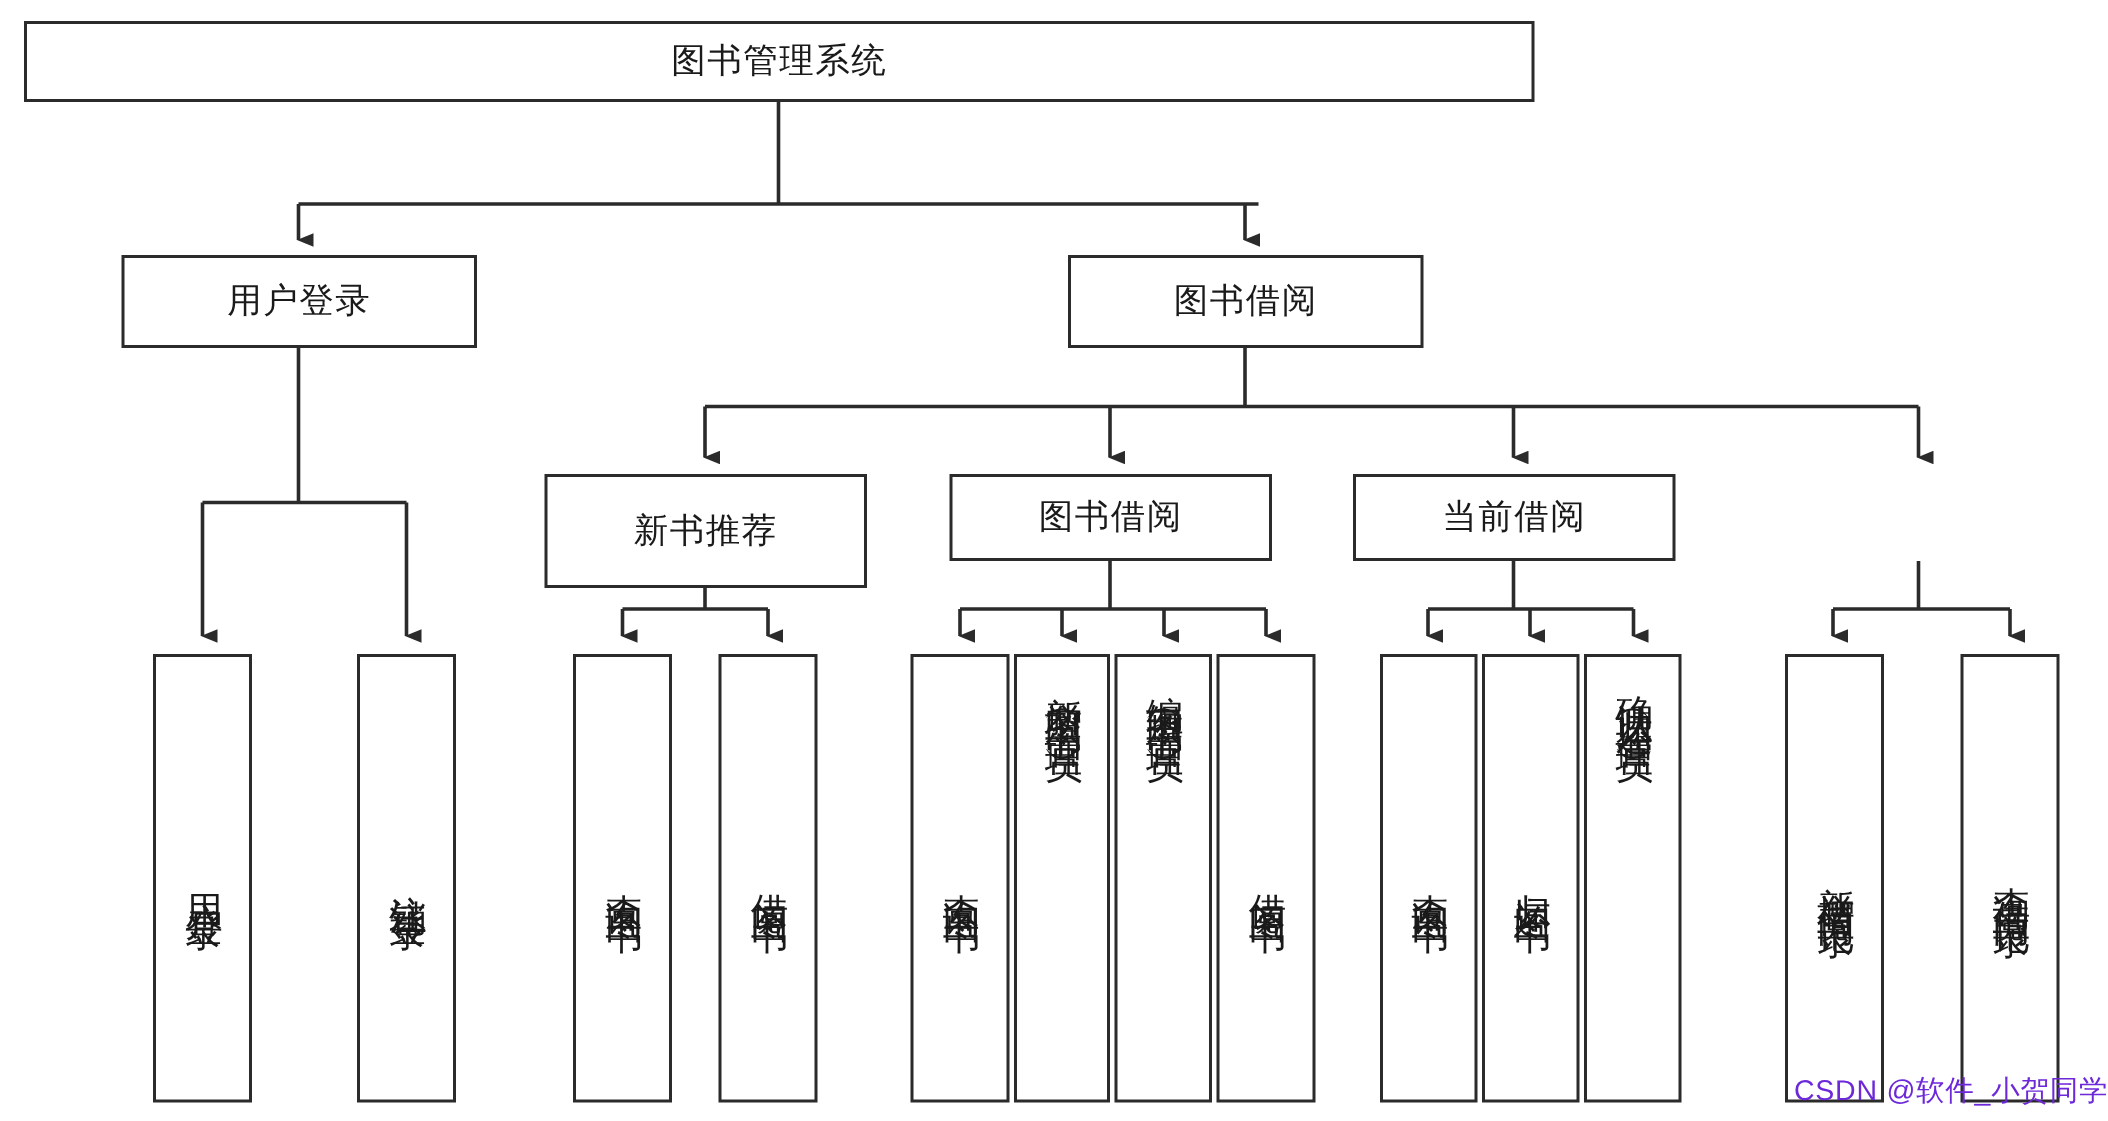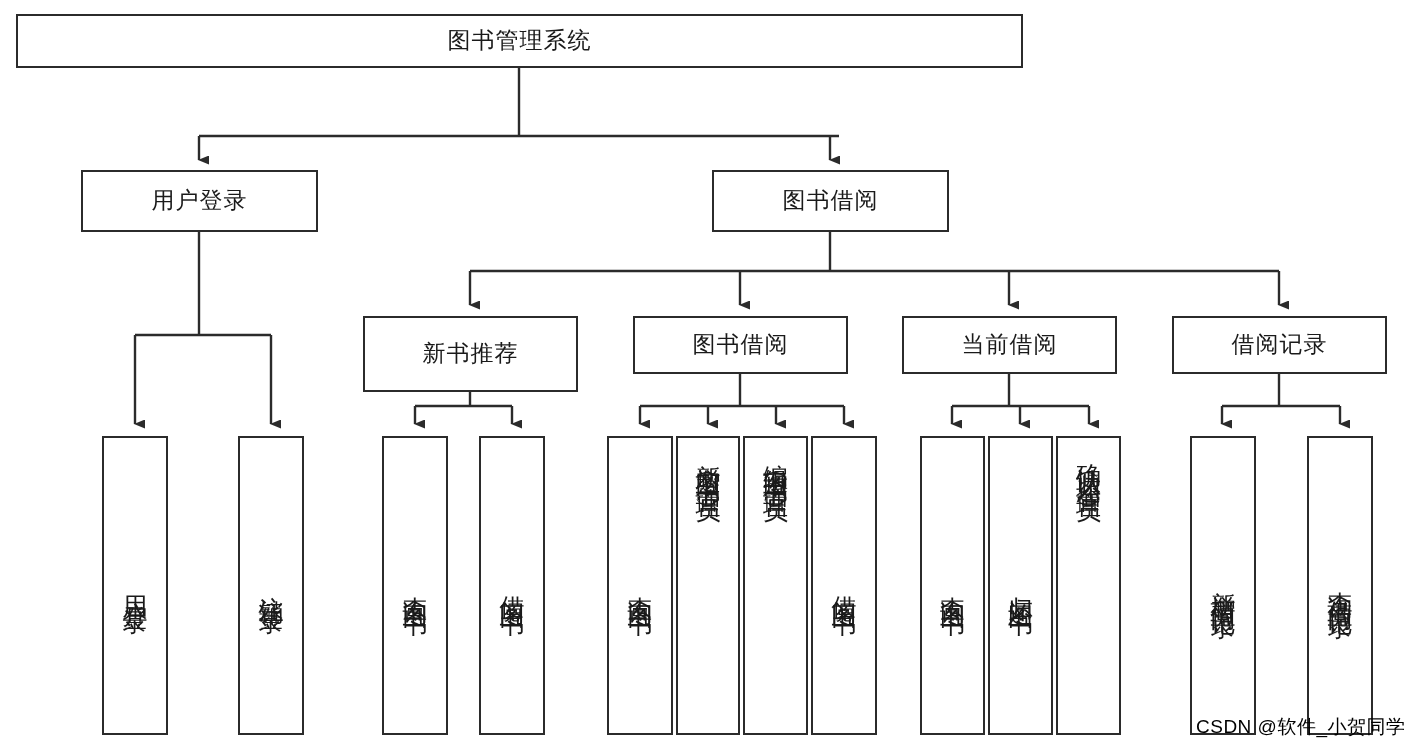--- a/index.html
+++ b/index.html
@@ -59,21 +59,21 @@
   }
   
   .node.vert.center{
     align-items:center;
     padding-top:0;
   }
   .watermark{
     position:absolute;
     z-index:5;
     font-size:19px;
-    color:#000000;
+    color:#6d28d9;
     white-space:nowrap;
     letter-spacing:0.5px;
   }
 </style>
 </head>
 <body>
 
 <div id="canvas">
 
   <svg class="edges" viewBox="0 0 1405 747" xmlns="http://www.w3.org/2000/svg">
@@ -143,23 +143,20 @@
   </div>
 
   <div class="node horiz" style="left:633px; top:316px; width:215px; height:58px;">
     <span class="label">图书借阅</span>
   </div>
 
   <div class="node horiz" style="left:902px; top:316px; width:215px; height:58px;">
     <span class="label">当前借阅</span>
   </div>
 
-  <div class="node horiz" style="left:1172px; top:316px; width:215px; height:58px;">
-    <span class="label">借阅记录</span>
-  </div>
 
   <div class="node vert center" style="left:102px; top:436px; width:66px; height:299px;">
     <span class="label">用户登录</span>
   </div>
 
   <div class="node vert center" style="left:238px; top:436px; width:66px; height:299px;">
     <span class="label">注销登录</span>
   </div>
 
   <div class="node vert center" style="left:382px; top:436px; width:66px; height:299px;">

